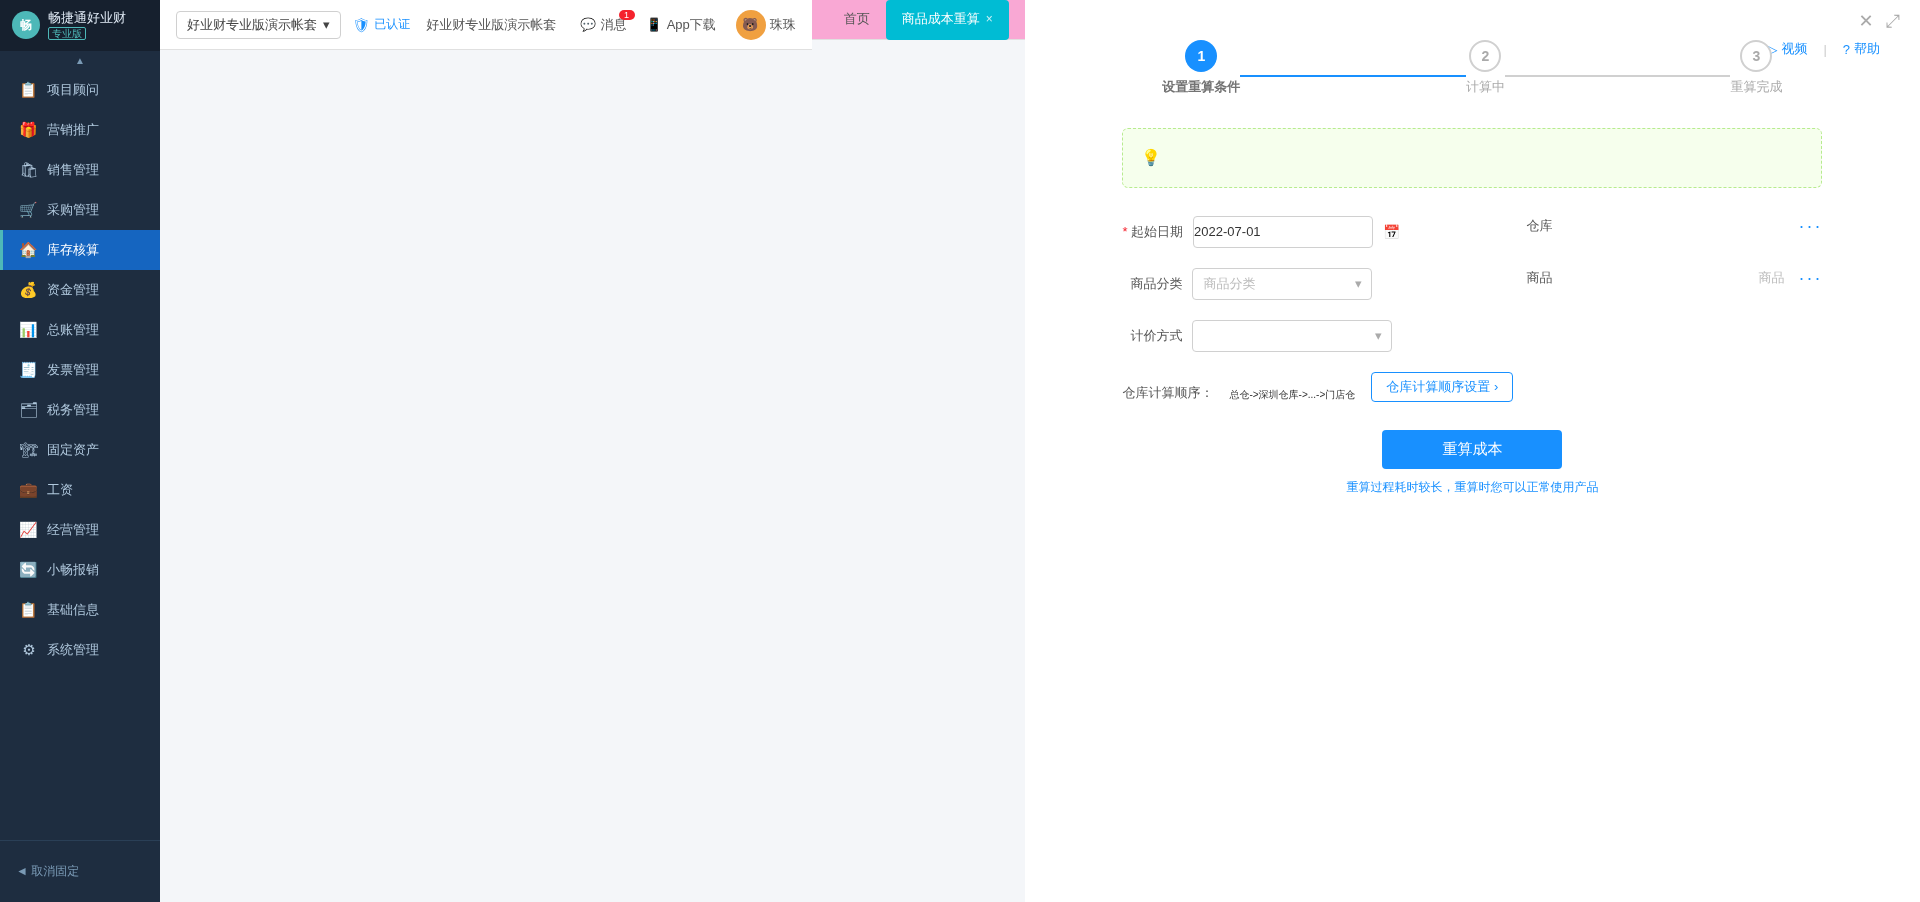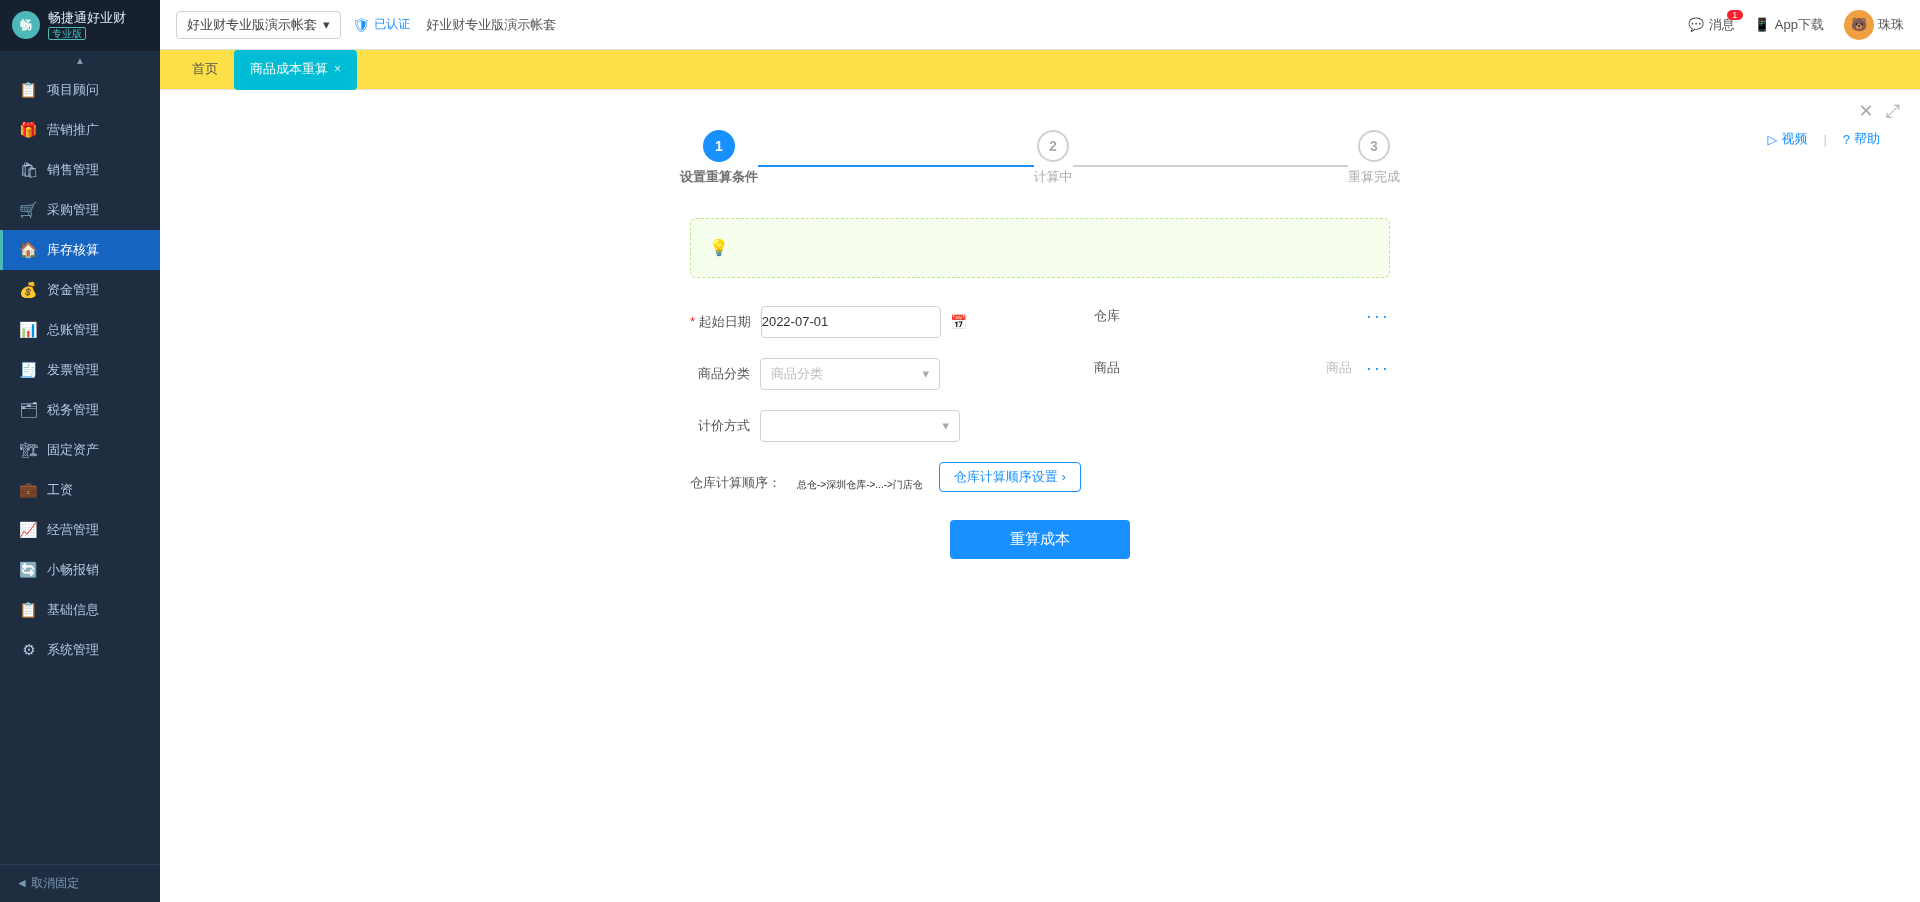--- a/index.html
+++ b/index.html
@@ -42,33 +42,33 @@
       font-size: 13px;
       border-left: 3px solid transparent;
       transition: background 0.2s;
     }
     .sidebar-item.active { background: #1565c0; color: #fff; border-left: 3px solid #4db8b8; }
     .sidebar-item-icon { font-size: 15px; width: 20px; text-align: center; }
     .sidebar-scroll-btn {
       text-align: center; padding: 4px; color: #7a9ab5; cursor: pointer; font-size: 10px;
     }
     .sidebar-bottom {
-      padding: 10px 16px;
+      padding: 22px 16px;
       border-top: 1px solid #2a3f56;
       color: #7a9ab5;
       font-size: 12px;
       cursor: pointer;
       display: flex; align-items: center; gap: 6px;
     }
 
     
     .main-area {
       flex: 1;
       display: flex;
-      flex-direction: column;
+      flex-direction: row;
       background: #f4f6f9;
       overflow: hidden;
     }
 
     
     .topbar {
       background: #fff;
       border-bottom: 1px solid #e0e0e0;
       display: flex;
       align-items: center;
@@ -97,21 +97,21 @@
       font-size: 9px; padding: 0 4px; min-width: 16px; text-align: center;
     }
     .topbar-avatar {
       width: 30px; height: 30px; border-radius: 50%;
       background: #f0a040; display: flex; align-items: center; justify-content: center;
       overflow: hidden;
     }
 
     
     .tabbar {
-      background: #fde047;
+      background: #f9a8d4;
       border-bottom: 1px solid #e0e0e0;
       display: flex;
       align-items: center;
       padding: 0 16px;
       height: 40px;
       gap: 0;
     }
     .tab-item {
       padding: 0 16px;
       height: 40px;
@@ -468,16 +468,17 @@
           <span>仓库计算顺序设置 ›</span>
         </button>
       </div>
 
       <div class="recalc-section">
         <div>
           <button class="recalc-btn">
             <span>重算成本</span>
           </button>
         </div>
+        <div class="recalc-hint">重算过程耗时较长，重算时您可以正常使用产品</div>
       </div>
     </div>
   </div>
 </div>
 
 </body></html>

